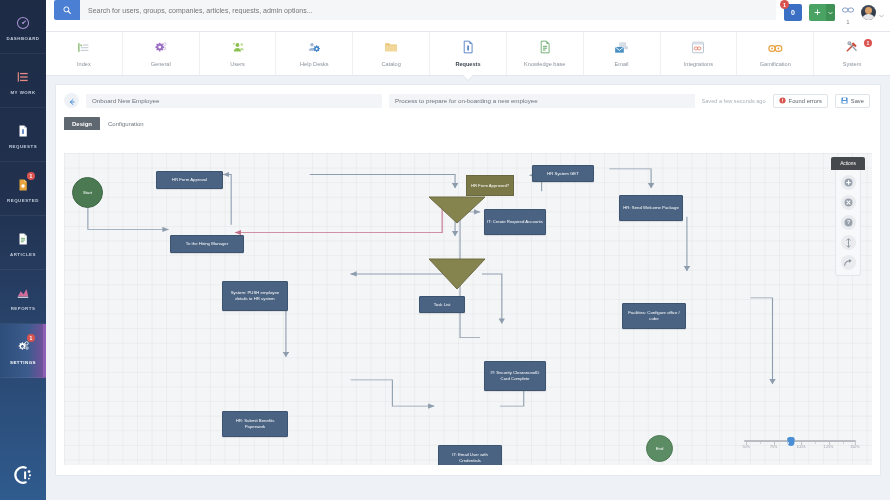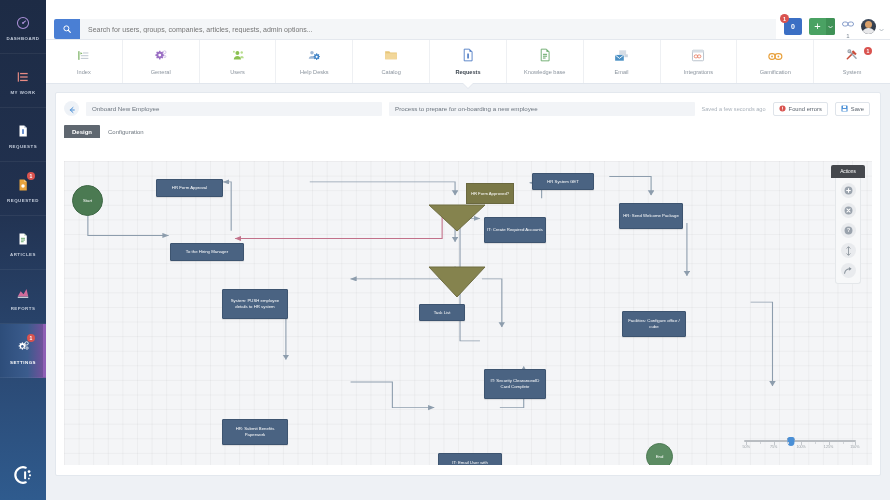--- a/index.html
+++ b/index.html
@@ -44,21 +44,21 @@
     background:#d9534f; color:#fff; font-size:5px;
     display:flex; align-items:center; justify-content:center; font-weight:700;
   }
   .sb-logo { position:absolute; bottom:14px; left:0; width:46px; display:flex; justify-content:center; }
 
   
   .main { flex: 1 1 auto; height:500px; display:flex; flex-direction:column; background:#eef1f5; }
 
   
   .topbar {
-    height: 40px; background:#fff; display:flex; align-items:flex-end;
+    height: 32px; background:#fff; display:flex; align-items:flex-start;
     padding: 0 6px 0 8px; border-bottom:1px solid #e4e8ee;
   }
   .search-wrap { display:flex; align-items:center; flex:1 1 auto; }
   .search-btn {
     width:26px; height:20px; background:#4a7fd4; border-radius:2px 0 0 2px;
     display:flex; align-items:center; justify-content:center; cursor:pointer;
   }
   .search-input {
     flex:1 1 auto; height:20px; border:none; background:#f4f6f8;
     font-size:7px; color:#9aa3ad; padding-left:8px;

